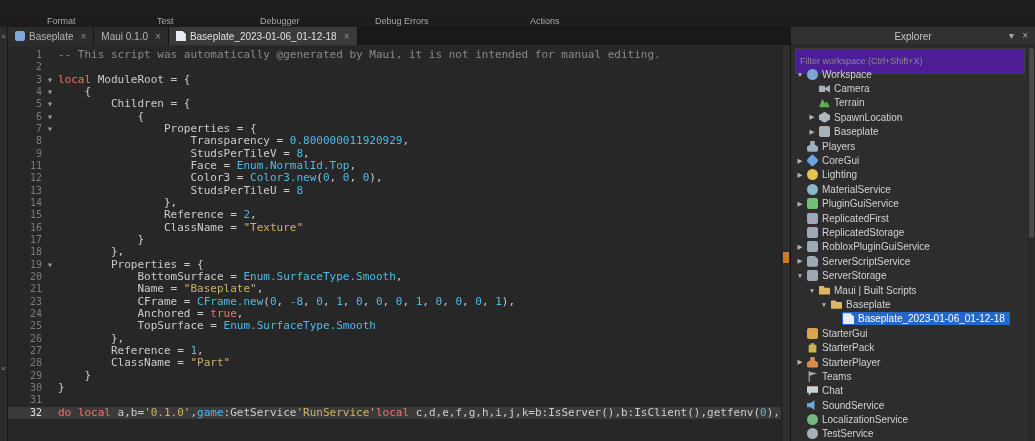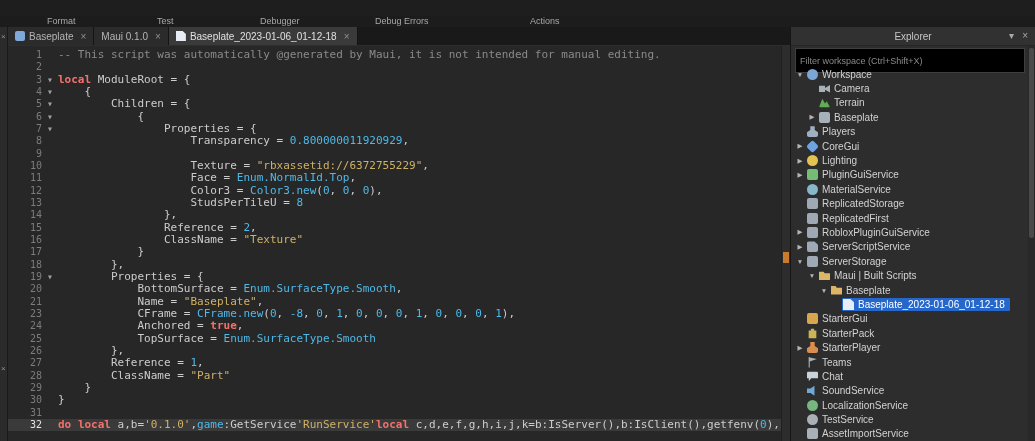--- a/index.html
+++ b/index.html
@@ -33,32 +33,32 @@
   .script-icon{background:#E8EDF5;clip-path:polygon(0 0,68% 0,100% 30%,100% 100%,0 100%)}
   .tab-close{margin-left:7px;color:#8F8F8F;font-size:10px}
 
   .code-region{position:absolute;top:19px;left:0;right:0;bottom:0;background:#272727;overflow:hidden;padding-top:3px}
   .code-line{display:flex;height:12.33px;line-height:12.33px;font-family:"DejaVu Sans Mono","Liberation Mono",monospace;font-size:11px}
   .code-line.current{background:#3A3A3A}
   .code-line.current .ln{color:#E6E6E6}
   .ln{flex:0 0 34px;text-align:right;color:#7C7C7C;font-size:10px}
   .fold{flex:0 0 16px;text-align:center;color:#A0A0A0;font-size:6.5px;line-height:12.33px}
   .code-text{white-space:pre}
-  .tok-k{font-weight:bold}
+  .tok-k{font-weight:normal}
 
   .editor-scrollbar{position:absolute;top:0;right:0;bottom:0;width:9px;background:#2D2D2D;border-left:1px solid #1F1F1F}
   .warn-marker{position:absolute;left:1px;top:206px;width:6px;height:11px}
 
   
   .explorer{position:absolute;left:790px;top:11px;width:245px;height:430px;background:#2D2D2D;border-left:1px solid #151515}
   .explorer-header{position:absolute;top:0;left:0;right:0;height:19px;display:flex;align-items:center;justify-content:center;font-size:10px;color:#C6C6C6;background:#313131;border-bottom:1px solid #252525}
   .hdr-icon{position:absolute;top:3px;font-size:10px;line-height:12px;color:#A8A8A8}
   .hdr-chevron{right:21px}
   .hdr-close{right:7px}
-  .filter-input{position:absolute;top:21px;left:4px;width:230px;height:25px;background:#000000;border:1px solid #3F3F3F;color:#CFCFCF;font-size:9px;padding:1px 4px;font-family:"Liberation Sans","DejaVu Sans",sans-serif}
+  .filter-input{position:absolute;top:21px;left:4px;width:230px;height:15px;background:#4c1d95;border:1px solid #3F3F3F;color:#CFCFCF;font-size:9px;padding:12px 4px;font-family:"Liberation Sans","DejaVu Sans",sans-serif}
   .filter-input::placeholder{color:#8A8A8A}
   #tree{position:absolute;top:40px;left:0;right:7px;bottom:0;overflow:hidden}
   .tree-row{display:flex;align-items:center;height:14.4px;padding-left:3px;font-size:10px;color:#D2D2D2}
   .indent{flex:0 0 auto}
   .arrow{flex:0 0 12px;text-align:center;font-size:6.5px;color:#B5B5B5}
   .tree-content{display:flex;align-items:center;padding:1px 5px 1px 1px;border-radius:1px}
   .tree-content.selected .tree-label{color:#FFFFFF}
   .tree-icon{width:11px;height:11px;margin-right:4px;flex:0 0 auto;border-radius:2px}
   .tree-label{white-space:nowrap}
   .explorer-scrollbar{position:absolute;top:19px;right:0;bottom:0;width:7px;background:#282828}
@@ -165,25 +165,21 @@
             <span class="code-text"><span class="tok-p">                Properties = {</span></span>
           </div>
           <div class="code-line">
             <span class="ln">8</span>
             <span class="fold"></span>
             <span class="code-text"><span class="tok-p">                    Transparency = </span><span class="tok-n">0.800000011920929</span><span class="tok-p">,</span></span>
           </div>
           <div class="code-line">
             <span class="ln">9</span>
             <span class="fold"></span>
-          </div>
-          <div class="code-line">
-            <span class="ln">10</span>
-            <span class="fold"></span>
-            <span class="code-text"><span class="tok-p">                    Texture = </span><span class="tok-s">"rbxassetid://6372755229"</span><span class="tok-p">,</span></span>
+            <span class="code-text"><span class="tok-p">                    StudsPerTileV = </span><span class="tok-n">8</span><span class="tok-p">,</span></span>
           </div>
           <div class="code-line">
             <span class="ln">11</span>
             <span class="fold"></span>
             <span class="code-text"><span class="tok-p">                    Face = </span><span class="tok-b">Enum.NormalId.Top</span><span class="tok-p">,</span></span>
           </div>
           <div class="code-line">
             <span class="ln">12</span>
             <span class="fold"></span>
             <span class="code-text"><span class="tok-p">                    Color3 = </span><span class="tok-b">Color3.new</span><span class="tok-p">(</span><span class="tok-n">0</span><span class="tok-p">, </span><span class="tok-n">0</span><span class="tok-p">, </span><span class="tok-n">0</span><span class="tok-p">),</span></span>
@@ -319,20 +315,28 @@
           <span class="arrow"></span>
           <span class="tree-content">
             <span class="tree-icon ti-terrain"></span>
             <span class="tree-label">Terrain</span>
           </span>
         </div>
         <div class="tree-row">
           <span class="indent" style="width: 12px;"></span>
           <span class="arrow">▶</span>
           <span class="tree-content">
+            <span class="tree-icon ti-spawnlocation"></span>
+            <span class="tree-label">SpawnLocation</span>
+          </span>
+        </div>
+        <div class="tree-row">
+          <span class="indent" style="width: 12px;"></span>
+          <span class="arrow">▶</span>
+          <span class="tree-content">
             <span class="tree-icon ti-part"></span>
             <span class="tree-label">Baseplate</span>
           </span>
         </div>
         <div class="tree-row">
           <span class="indent" style="width: 0px;"></span>
           <span class="arrow"></span>
           <span class="tree-content">
             <span class="tree-icon ti-players"></span>
             <span class="tree-label">Players</span>
@@ -349,48 +353,48 @@
         <div class="tree-row">
           <span class="indent" style="width: 0px;"></span>
           <span class="arrow">▶</span>
           <span class="tree-content">
             <span class="tree-icon ti-lighting"></span>
             <span class="tree-label">Lighting</span>
           </span>
         </div>
         <div class="tree-row">
           <span class="indent" style="width: 0px;"></span>
+          <span class="arrow"></span>
+          <span class="tree-content">
+            <span class="tree-icon ti-materialservice"></span>
+            <span class="tree-label">MaterialService</span>
+          </span>
+        </div>
+        <div class="tree-row">
+          <span class="indent" style="width: 0px;"></span>
           <span class="arrow">▶</span>
           <span class="tree-content">
             <span class="tree-icon ti-pluginguiservice"></span>
             <span class="tree-label">PluginGuiService</span>
           </span>
         </div>
         <div class="tree-row">
           <span class="indent" style="width: 0px;"></span>
           <span class="arrow"></span>
           <span class="tree-content">
-            <span class="tree-icon ti-materialservice"></span>
-            <span class="tree-label">MaterialService</span>
+            <span class="tree-icon ti-replicatedfirst"></span>
+            <span class="tree-label">ReplicatedFirst</span>
           </span>
         </div>
         <div class="tree-row">
           <span class="indent" style="width: 0px;"></span>
           <span class="arrow"></span>
           <span class="tree-content">
             <span class="tree-icon ti-replicatedstorage"></span>
             <span class="tree-label">ReplicatedStorage</span>
-          </span>
-        </div>
-        <div class="tree-row">
-          <span class="indent" style="width: 0px;"></span>
-          <span class="arrow"></span>
-          <span class="tree-content">
-            <span class="tree-icon ti-replicatedfirst"></span>
-            <span class="tree-label">ReplicatedFirst</span>
           </span>
         </div>
         <div class="tree-row">
           <span class="indent" style="width: 0px;"></span>
           <span class="arrow">▶</span>
           <span class="tree-content">
             <span class="tree-icon ti-robloxpluginguiservice"></span>
             <span class="tree-label">RobloxPluginGuiService</span>
           </span>
         </div>

